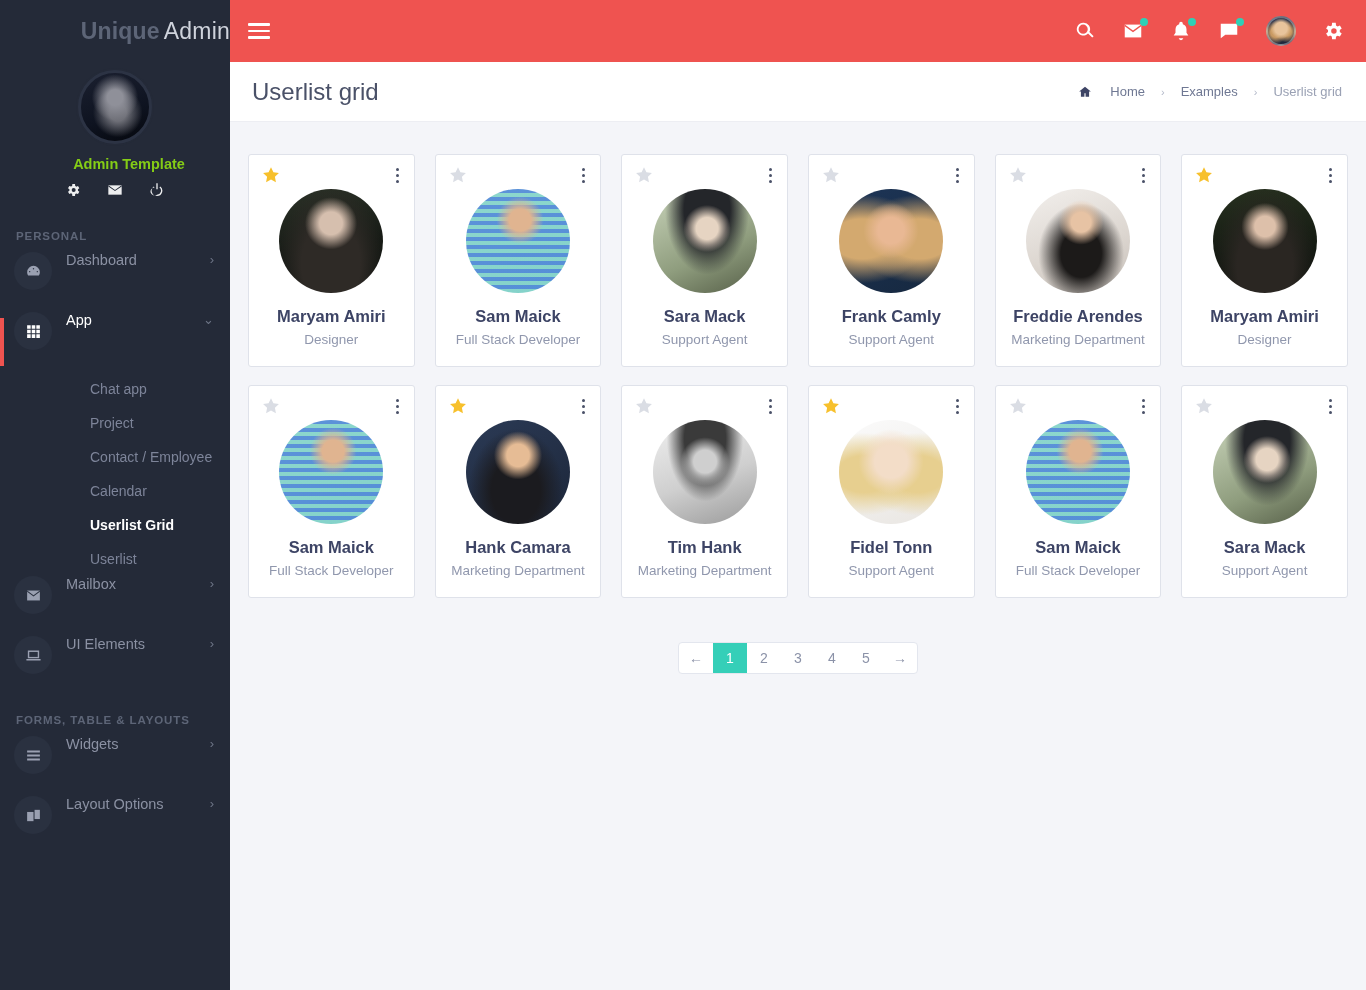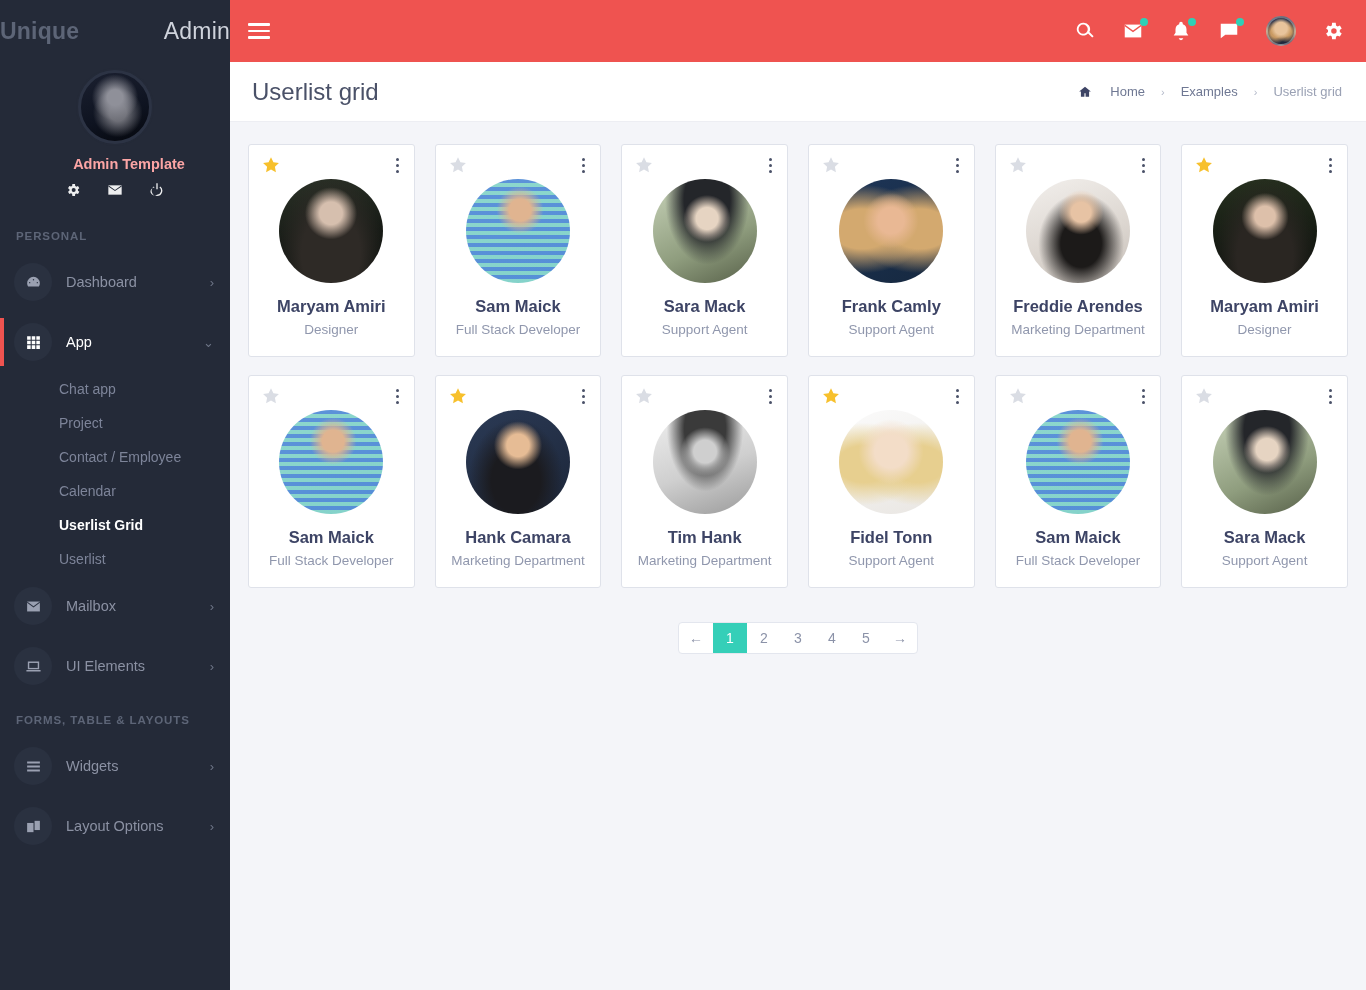--- a/index.html
+++ b/index.html
@@ -10,64 +10,64 @@
   }
   .app { display:flex; width:1366px; height:990px; }
 
   
   .sidebar {
     width:230px; flex:0 0 230px; height:990px;
     background:#242a38; color:#8b91a3;
     overflow:hidden; position:relative;
   }
   .brand {
-    height:62px; display:flex; align-items:center; justify-content:space-between;
+    height:62px; display:flex; align-items:center; justify-content:flex-end;
     font-size:23px; letter-spacing:.2px;
   }
   .brand b { color:#5d6577; font-weight:bold; }
   .brand span { color:#cfd3dc; font-weight:normal; margin-left:4px; }
 
   .profile { padding:8px 0 14px; text-align:center; background:#242a38; }
   .pf-avatar {
     width:74px; height:74px; border-radius:50%; margin:0 auto;
     background:
       radial-gradient(circle at 50% 36%, #8f9099 0 14%, rgba(143,144,153,0) 42%),
       radial-gradient(circle at 54% 58%, #6f7078 0 16%, rgba(111,112,120,0) 46%),
       linear-gradient(160deg,#1b2030 0%,#0e1320 60%,#05070d 100%);
     border:3px solid #2c3344; box-shadow:0 0 0 2px #242a38;
   }
-  .pf-name { margin-top:12px; font-size:14.5px; color:#fca5a5; font-weight:bold;margin-left:28px; }
+  .pf-name { margin-top:12px; font-size:14.5px; color:#84cc16; font-weight:bold;margin-left:28px; }
   .pf-icons { margin-top:10px; display:flex; justify-content:center; gap:26px; }
   .pf-icons .ic { width:16px; height:16px; fill:#fff; opacity:.92; cursor:pointer; }
 
   .sb-scroll { height:calc(990px - 62px - 148px); overflow:hidden; background:#242a38; }
   .sect-label {
     font-size:11.5px; letter-spacing:.9px; color:#5d6577;
     padding:18px 12px 10px 16px; font-weight:bold;
   }
   .nav-item {
-    display:flex; align-items:center; height:60px; padding:0 16px 0 14px;
+    display:flex; height:60px; padding:0 16px 0 14px;
     position:relative; cursor:pointer;
   }
   .nav-item.active::before {
     content:""; position:absolute; left:0; top:6px; bottom:6px;
     width:4px; background:#ef5350;
   }
   .nav-ico {
     width:38px; height:38px; border-radius:50%; background:#2a3140;
     display:flex; align-items:center; justify-content:center; flex:0 0 38px;
   }
   .nav-ico svg { width:17px; height:17px; fill:#9aa0b1; }
   .nav-item.active .nav-ico svg { fill:#ffffff; }
   .nav-txt { flex:1; margin-left:14px; font-size:14.5px; color:#8b91a3; }
   .nav-item.active .nav-txt { color:#ffffff; }
   .nav-arrow { font-size:13px; color:#6d7486; }
 
   .sub-item {
-    padding:9px 16px 9px 59px; font-size:14px; color:#7d8499; cursor:pointer;
+    padding:9px 16px 9px 90px; font-size:14px; color:#7d8499; cursor:pointer;
   }
   .sub-item.active { color:#ffffff; font-weight:bold; }
 
   
   .main { flex:1; height:990px; display:flex; flex-direction:column; min-width:0; }
 
   .topbar {
     height:62px; background:#ef5350; display:flex; align-items:center;
     padding:0 22px 0 18px; flex:0 0 62px;
   }
@@ -99,21 +99,21 @@
   .crumbs { margin-left:auto; display:flex; align-items:center; font-size:13px; gap:16px; }
   .crumbs svg { width:14px; height:14px; fill:#3d4465; margin-right:2px; }
   .crumbs a { color:#6f7893; text-decoration:none; cursor:pointer; }
   .crumbs .sep { color:#b3b9c9; font-size:11px; }
   .crumbs .cur { color:#9aa1b4; }
 
   .content { flex:1; overflow:hidden; padding:18px 18px 0; }
 
   .grid {
     display:flex; flex-wrap:wrap; align-items:center;
-    margin:4px -10px;
+    margin:14px -10px;
   }
   .cell { width:16.666%; padding:0 10px 18px; display:flex; }
 
   .card {
     background:#fff; border:1px solid #dfe2ea; border-radius:3px;
     width:100%; padding:10px 12px 16px; text-align:center;
     display:flex; flex-direction:column;
   }
   .card-top { display:flex; align-items:flex-start; justify-content:space-between; height:22px; }
   .star { width:20px; height:20px; cursor:pointer; }

